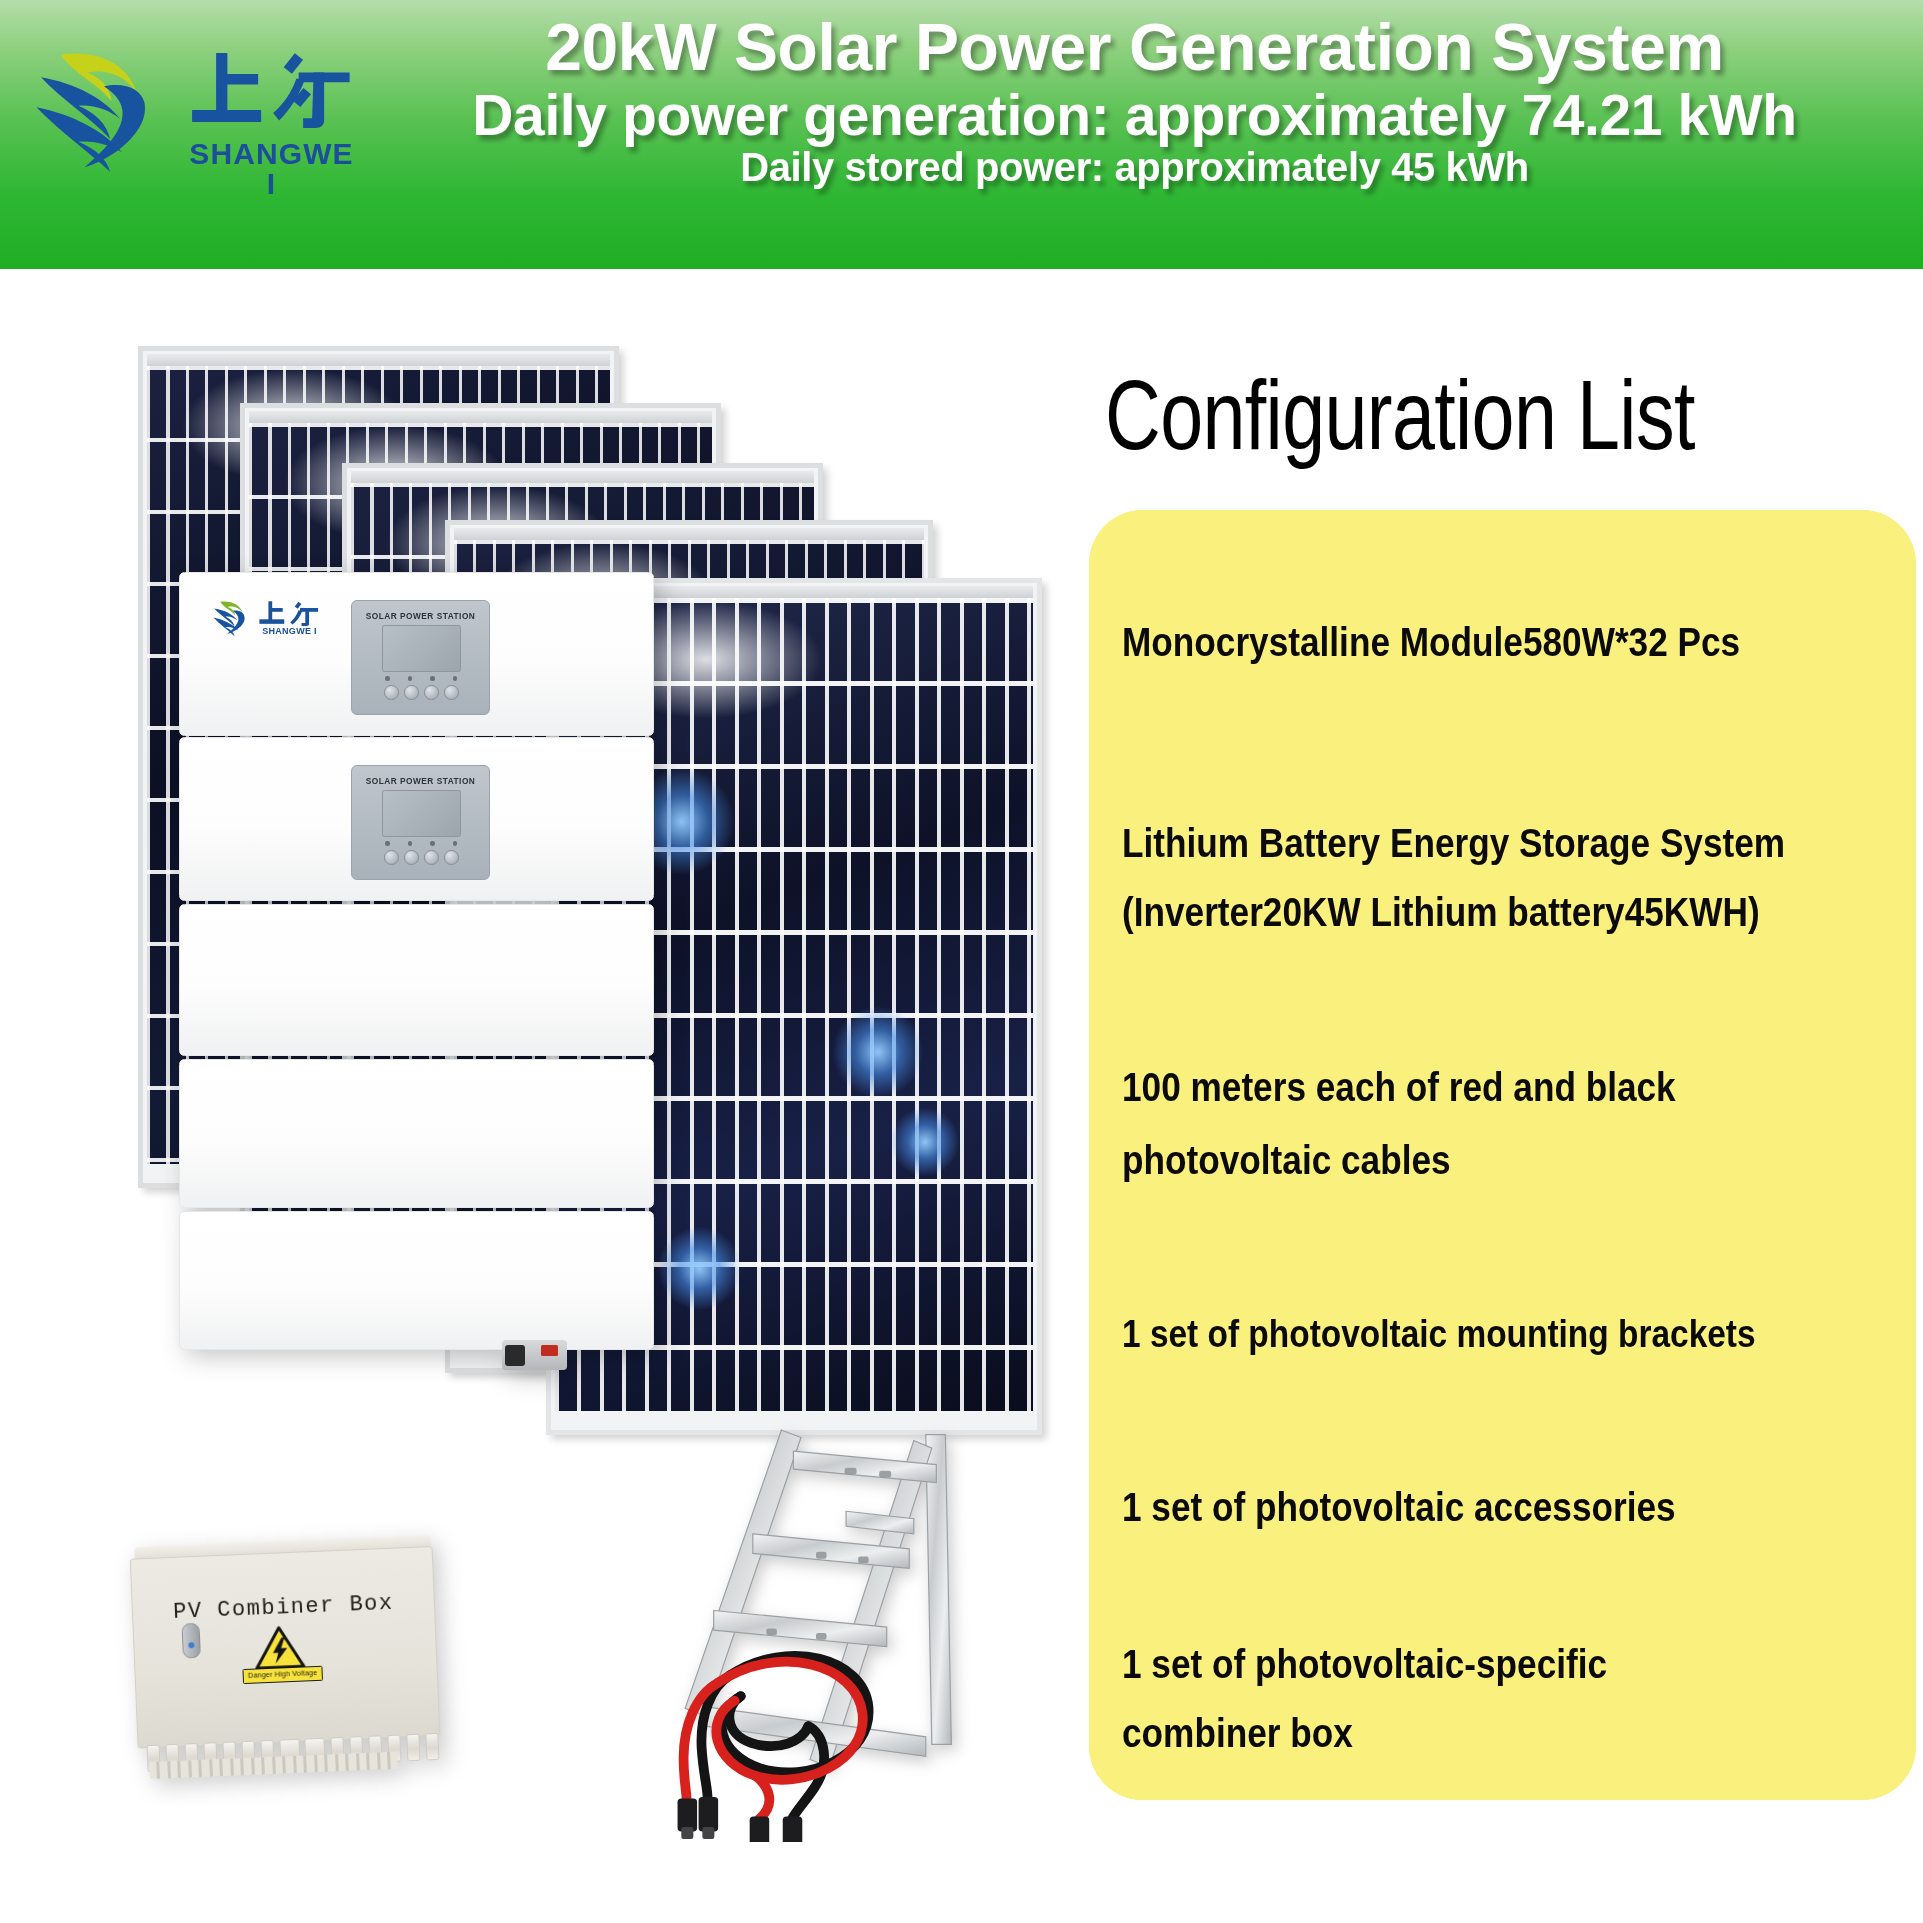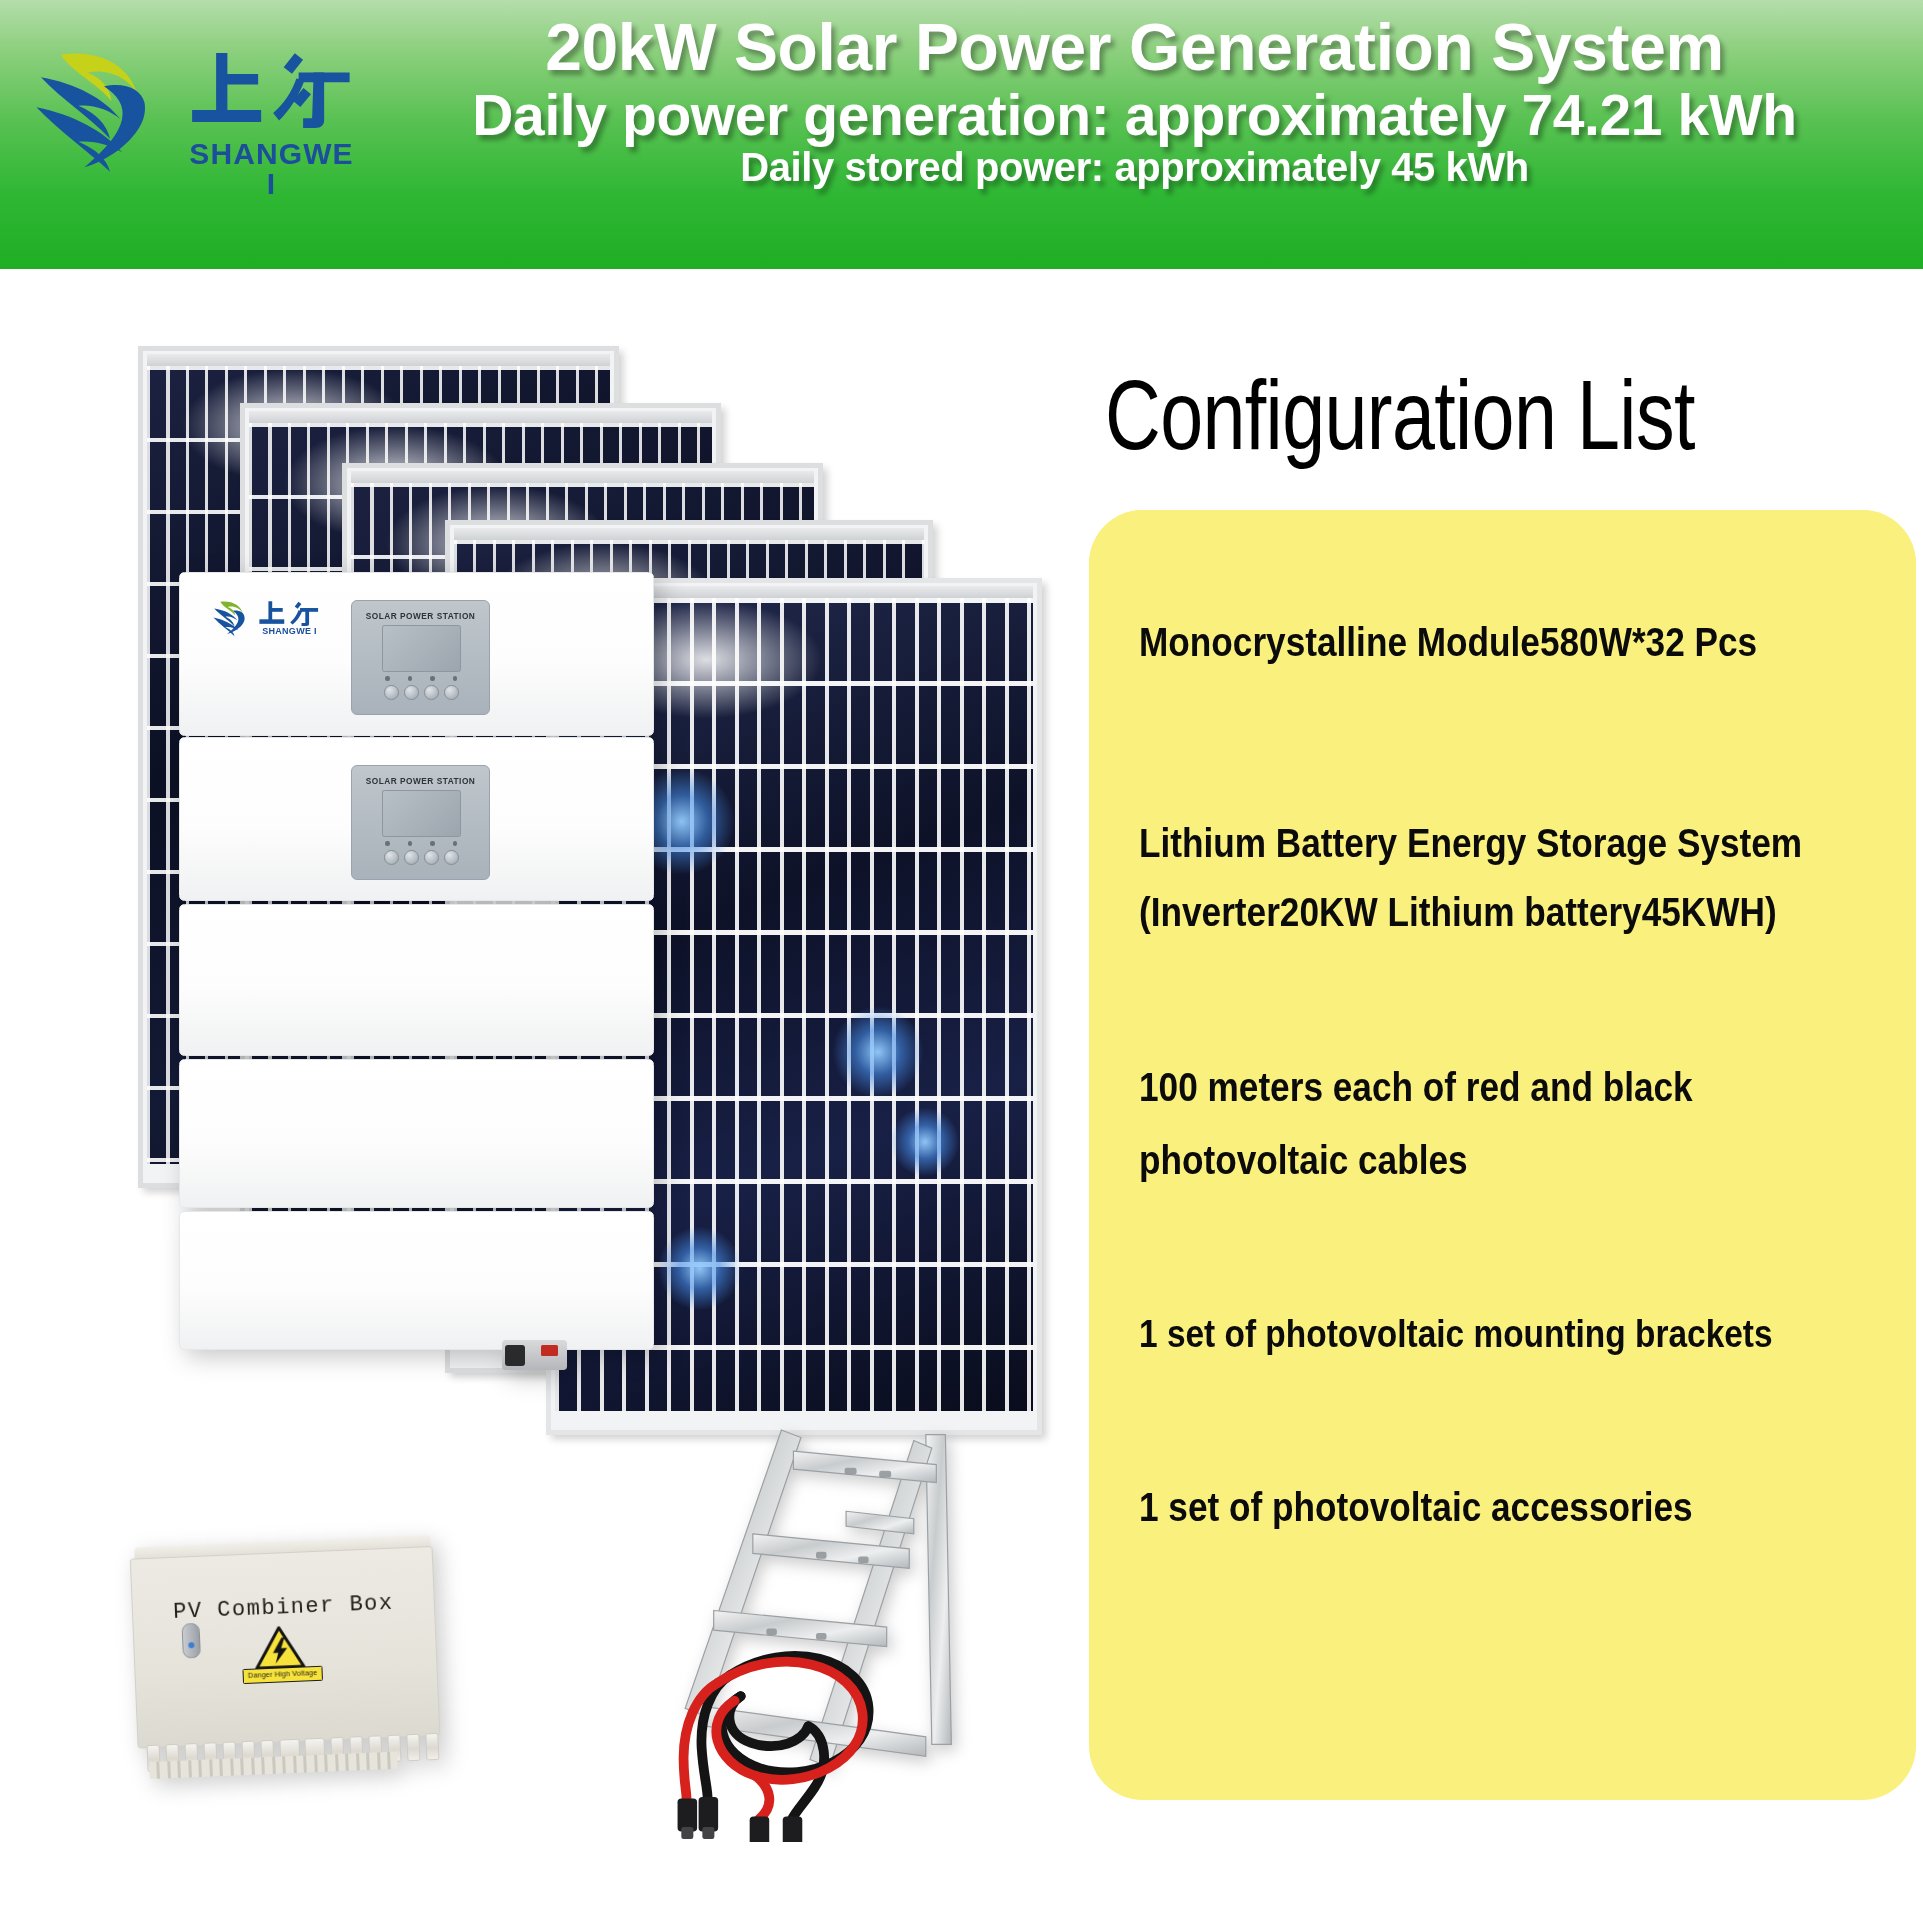--- a/index.html
+++ b/index.html
@@ -103,21 +103,21 @@
     background: #faf07e;
     border-radius: 54px;
     overflow: hidden;
   }
   .config-row {
     position: absolute;
     left: 0;
     width: 827px;
     background: #faf07e;
     box-sizing: border-box;
-    padding-left: 50px;
+    padding-left: 33px;
     padding-right: 13.5px;
     display: flex;
     flex-direction: column;
     justify-content: center;
   }
   .config-row .txt {
     font-family: "Liberation Sans", sans-serif;
     font-weight: bold;
     font-size: 40px;
     line-height: 1.72;
@@ -674,15 +674,19 @@
   </div>
 
   <div class="config-row row3">
     <div class="txt sm">1 set of photovoltaic mounting brackets</div>
   </div>
 
   <div class="config-row row4">
     <div class="txt">1 set of photovoltaic accessories</div>
   </div>
 
+  <div class="config-row row5">
+    <div class="txt">1 set of photovoltaic-specific</div>
+    <div class="txt">combiner box</div>
+  </div>
 
 </div>
 
 
 </body></html>

